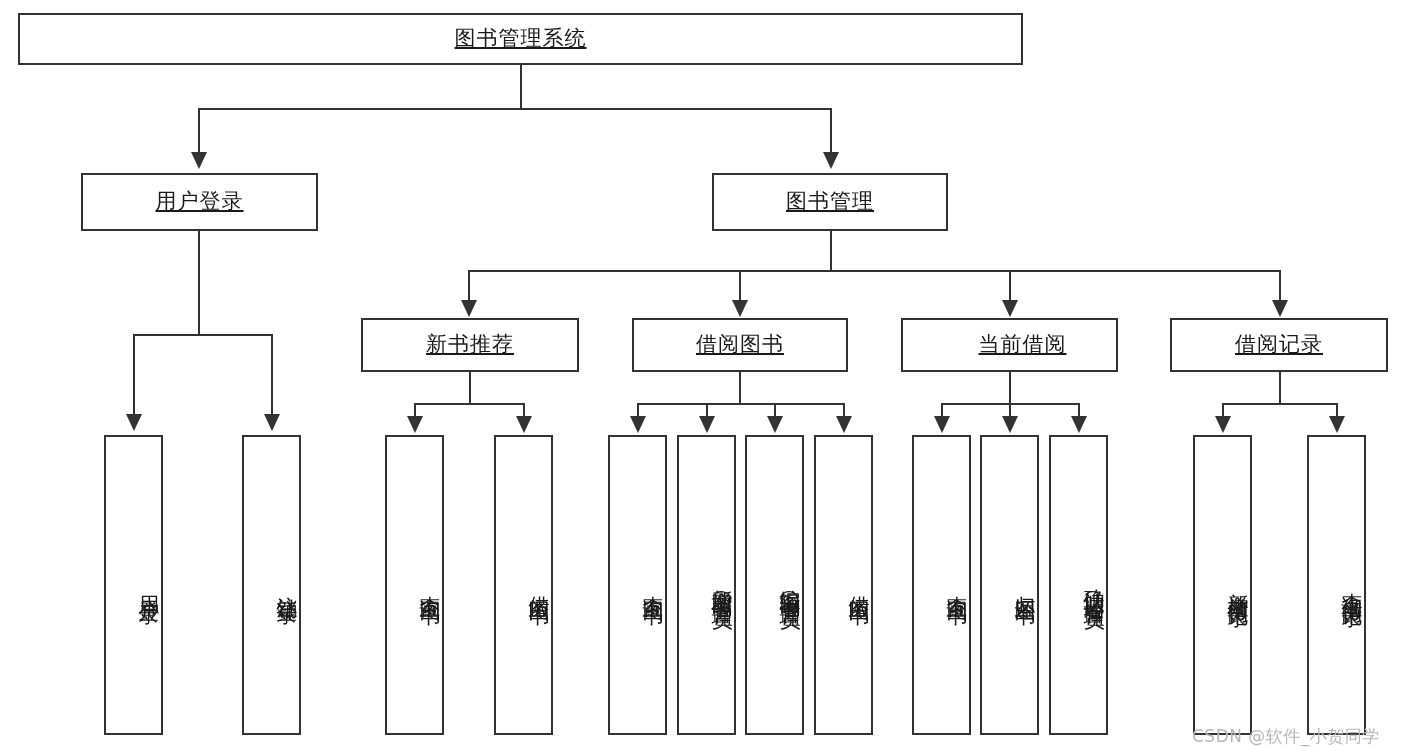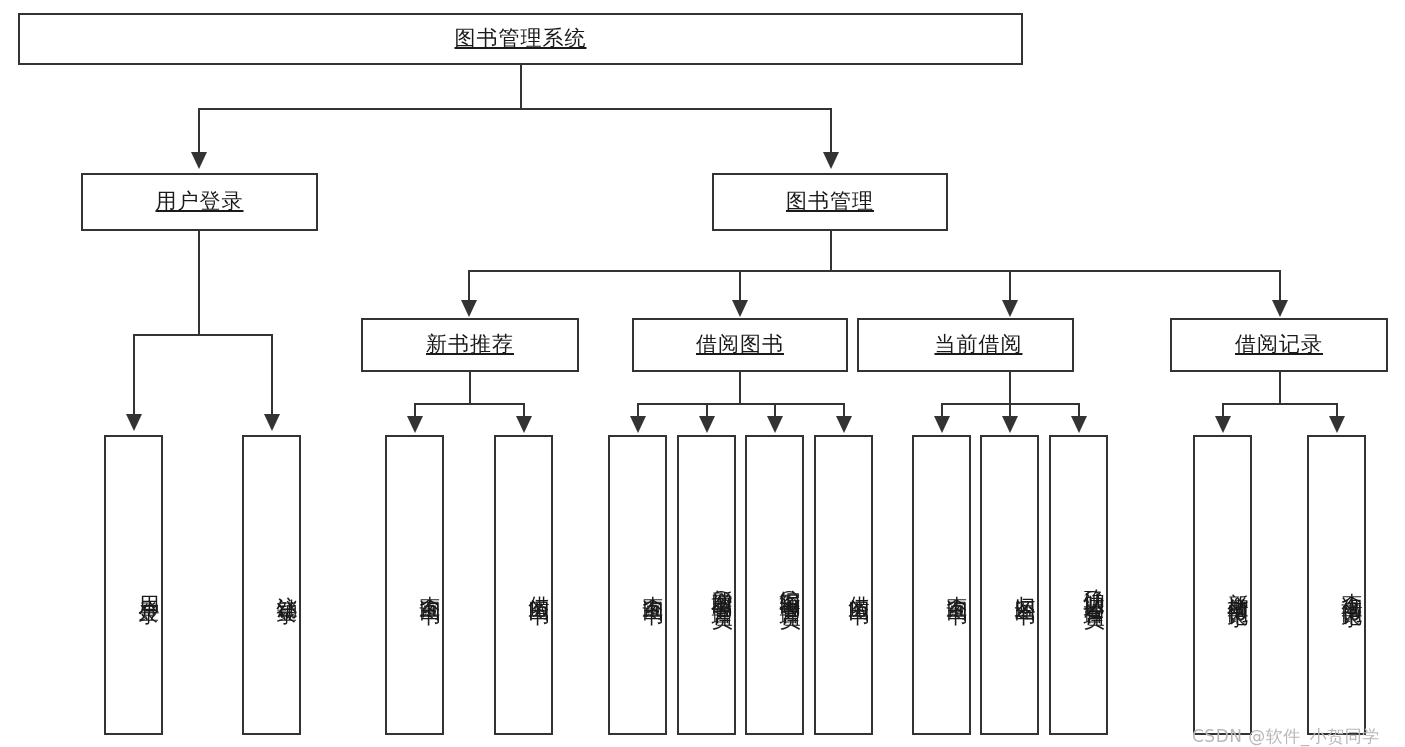--- a/index.html
+++ b/index.html
@@ -117,21 +117,21 @@
   <div class="arrow" style="left:1002px; top:300px;"></div>
   <div class="edge-v" style="left:1279px; top:270px; height:32px;"></div>
   <div class="arrow" style="left:1272px; top:300px;"></div>
 
   <div class="node horiz" style="left:361px; top:318px; width:218px; height:54px;">
     <span>新书推荐</span>
   </div>
   <div class="node horiz" style="left:632px; top:318px; width:216px; height:54px;">
     <span>借阅图书</span>
   </div>
-  <div class="node horiz" style="left:857px; top:318px; width:217px; height:54px;padding-left:26px;">
+  <div class="node horiz" style="left:901px; top:318px; width:217px; height:54px;padding-left:26px;">
     <span>当前借阅</span>
   </div>
   <div class="node horiz" style="left:1170px; top:318px; width:218px; height:54px;">
     <span>借阅记录</span>
   </div>
 
   <div class="edge-v" style="left:469px; top:372px; height:32px;"></div>
   <div class="edge-h" style="left:414px; top:403px; width:110px;"></div>
   <div class="edge-v" style="left:414px; top:403px; height:16px;"></div>
   <div class="arrow" style="left:407px; top:416px;"></div>

